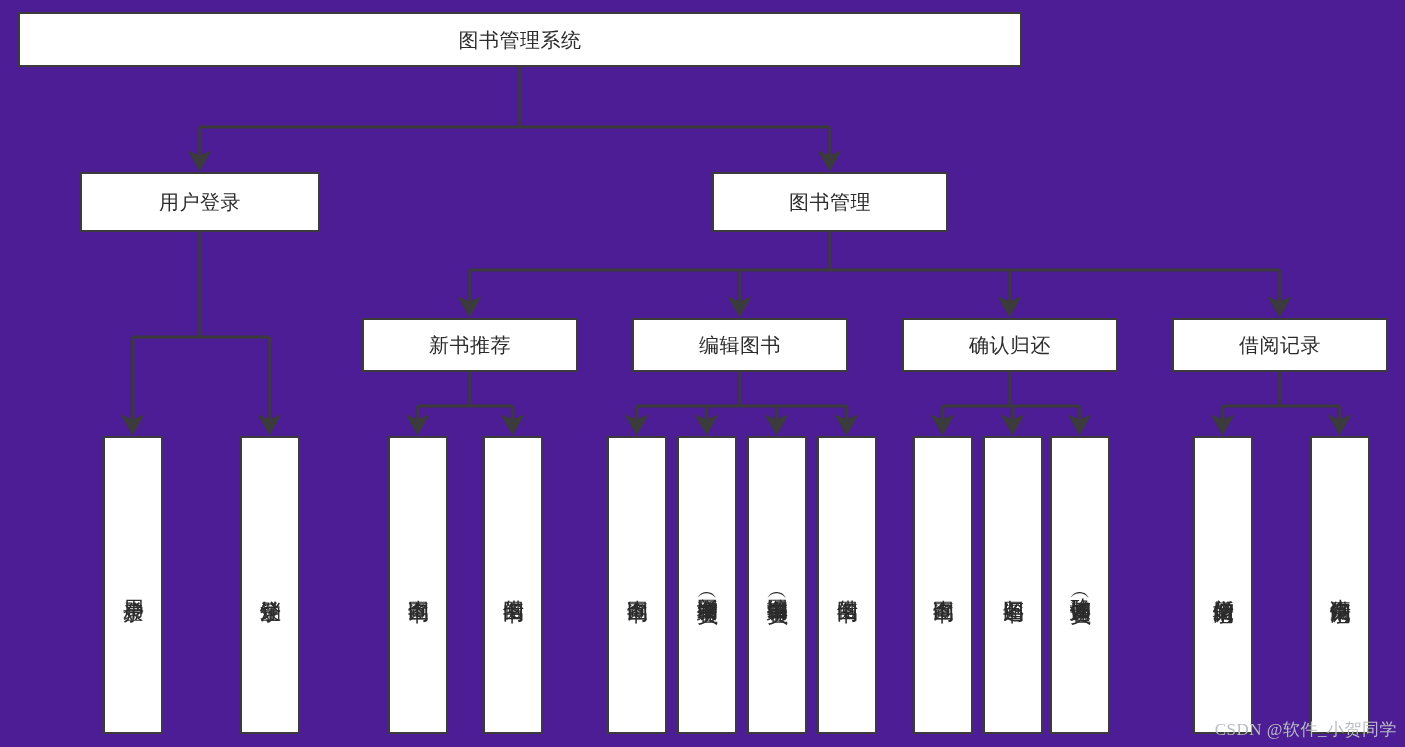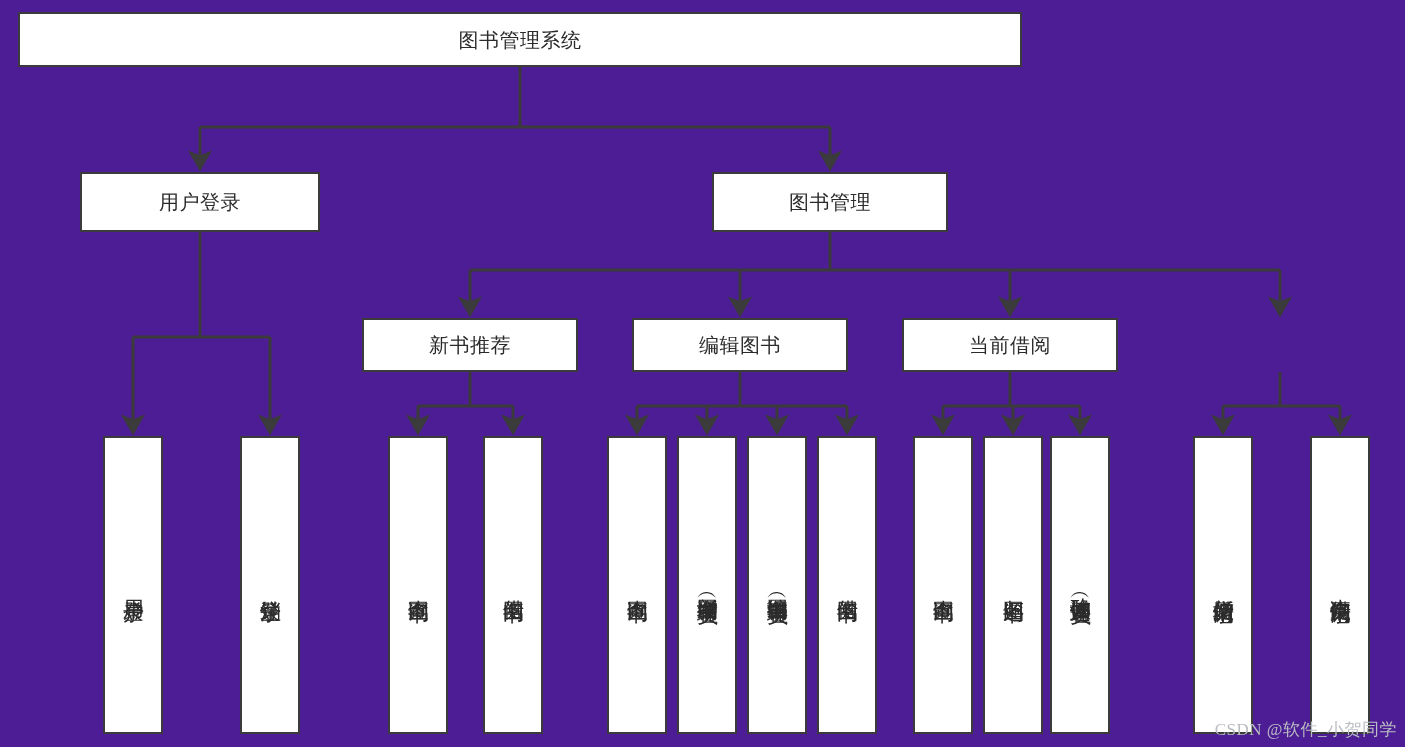--- a/index.html
+++ b/index.html
@@ -122,21 +122,22 @@
     </g>
   </svg>
 
   <div class="node horiz" style="left:18px; top:12px; width:1004px; height:55px;">图书管理系统</div>
 
   <div class="node horiz" style="left:80px; top:172px; width:240px; height:60px;">用户登录</div>
   <div class="node horiz" style="left:712px; top:172px; width:236px; height:60px;">图书管理</div>
 
   <div class="node horiz" style="left:362px; top:318px; width:216px; height:54px;">新书推荐</div>
   <div class="node horiz" style="left:632px; top:318px; width:216px; height:54px;">编辑图书</div>
-  <div class="node horiz" style="left:902px; top:318px; width:216px; height:54px;">当前借阅</div>
+  <div class="node horiz" style="left:902px; top:318px; width:216px; height:54px;">确认归还</div>
+  <div class="node horiz" style="left:1172px; top:318px; width:216px; height:54px;">借阅记录</div>
 
   <div class="node vert" style="left:103px; top:436px; width:60px; height:298px;">
     <span>用户登录</span>
   </div>
   <div class="node vert" style="left:240px; top:436px; width:60px; height:298px;">
     <span>注销登录</span>
   </div>
 
   <div class="node vert" style="left:388px; top:436px; width:60px; height:298px;">
     <span>查询图书</span>

